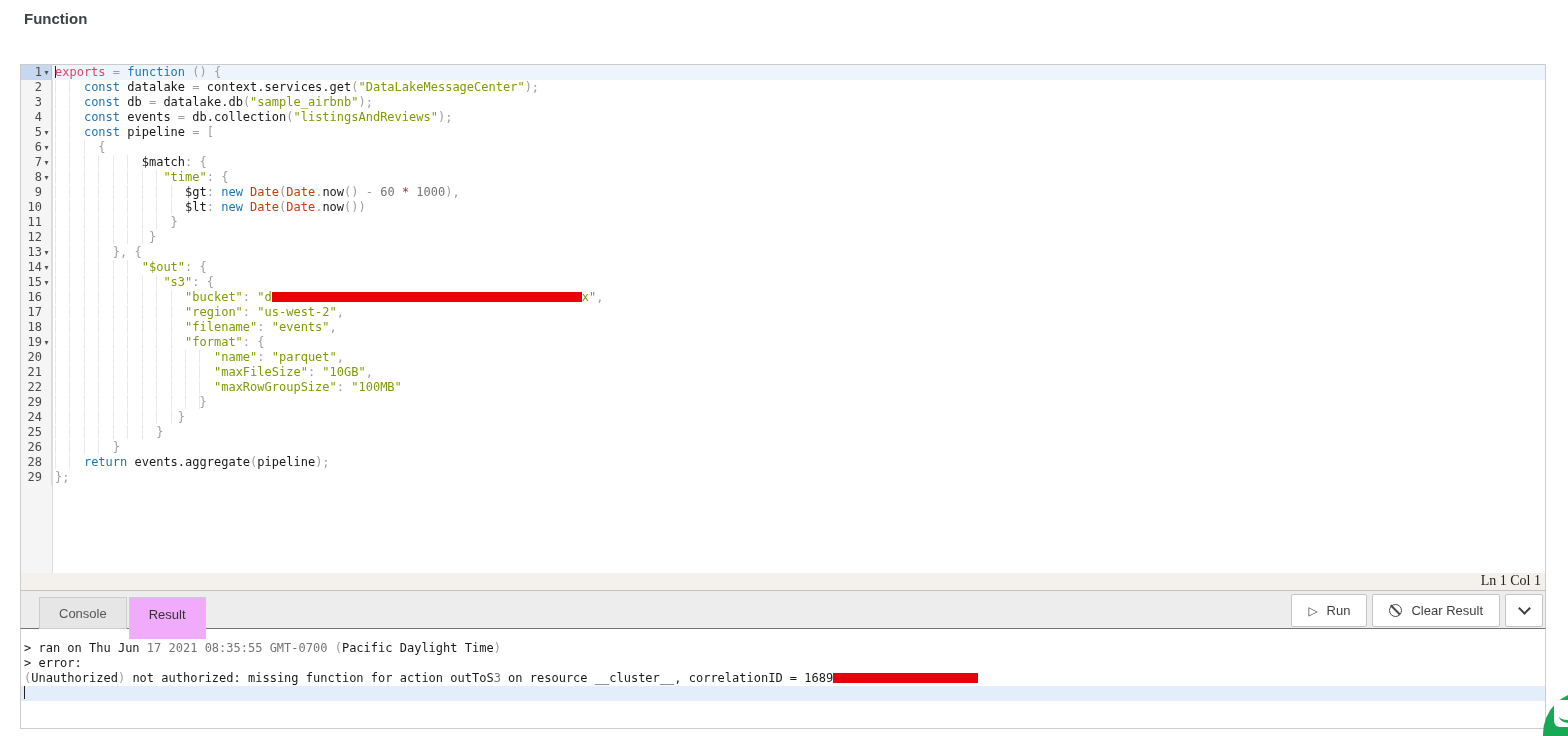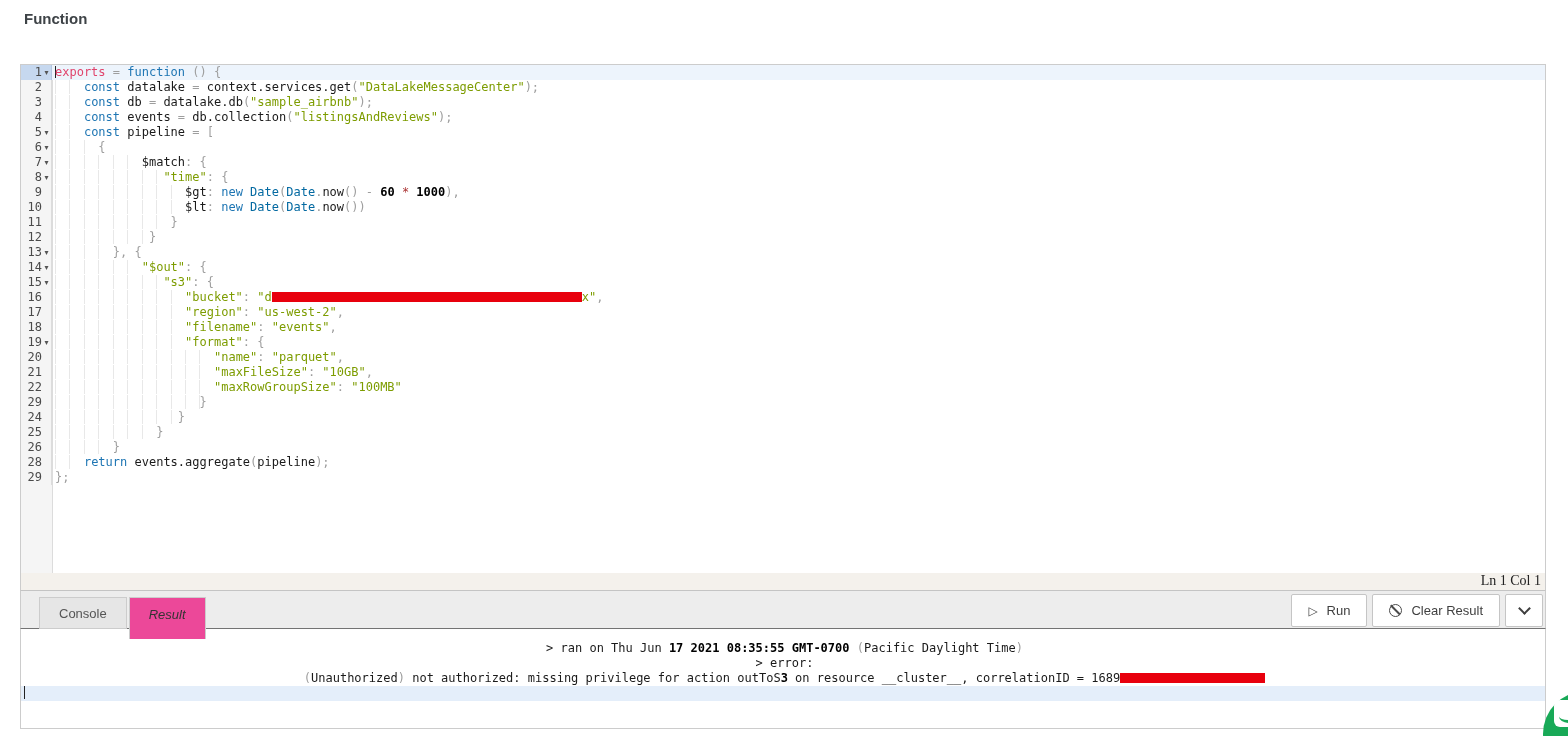--- a/index.html
+++ b/index.html
@@ -24,22 +24,22 @@
                line-height: 15px; color: #555; text-align: center; }
   .code { white-space: pre; padding-left: 3px; color: #1a1a1a; flex: 1 1 auto; }
   .ed-row.active .gut { background: #c6d8ef; border-right-color: #b3c6e0; }
   .ed-row.active .code { background: #edf4fc; }
   .cursor { display: inline-block; width: 1px; height: 12px; background: #222;
             vertical-align: -2px; margin-right: -1px; }
 
   .t-k { color: #1d75b3; }                 
   .t-v { color: #e0446c; }                 
   .t-s { color: #7d9c00; }                 
-  .t-n { color: #000000; font-weight: bold; }                 
-  .t-a { color: #0369a1; }                 
+  .t-n { color: #737373; }                 
+  .t-a { color: #c2410c; }                 
   .t-o { color: #ab3333; }                 
   .t-p { color: #9e9e9e; }                 
   .t-d { color: #1a1a1a; }
   .t-i { background-image: repeating-linear-gradient(to right, #e8e8e8 0 1px, transparent 1px 14.45px); }
   .red-bar { display: inline-block; height: 10px; background: #e8000d; vertical-align: baseline;
              margin-bottom: -1px; }
 
   
   .status-bar { height: 18px; line-height: 16px; background: #f4f1ec;
                 border-left: 1px solid #ccc; border-right: 1px solid #ccc;
@@ -47,42 +47,42 @@
                 font-family: "Liberation Serif", serif; font-size: 14px; color: #222;
                 text-align: right; padding-right: 4px; }
 
   
   .toolbar { position: relative; height: 38px; background: #ededed;
              border-left: 1px solid #ccc; border-right: 1px solid #ccc; border-bottom: 1px solid #737373; }
   .tabs { position: absolute; left: 18px; top: 6px; height: 32px; display: flex; }
   .tab { font-size: 13px; padding: 0 19px; display: flex; }
   .tab-console { height: 32px; align-items: center; background: #e6e6e6;
                  border: 1px solid #ccc; color: #555; }
-  .tab-result { height: 42px; align-items: flex-start; padding-top: 9px; background: #ec4899;
+  .tab-result { height: 42px; align-items: flex-start; padding-top: 9px; background: #f0abfc;
                 border: 1px solid #ccc; border-bottom: none; margin-left: 2px;
-                position: relative; z-index: 3; color: #333; font-style: italic; }
+                position: relative; z-index: 3; color: #333; }
   .actions { position: absolute; right: 2px; top: 3px; display: flex; gap: 5px; }
   .btn { height: 33px; background: #fff; border: 1px solid #c5c5c5; border-radius: 2px;
          font-family: "Liberation Sans", sans-serif; font-size: 13px; color: #3f3f3f;
          display: flex; align-items: center; gap: 9px; padding: 0 16px; cursor: pointer; }
   .btn-chev { width: 38px; justify-content: center; padding: 0; }
   .play-icon { font-size: 12px; color: #4a4a4a; line-height: 1; }
   .no-icon { width: 13px; height: 13px; border: 1.5px solid #4a4a4a; border-radius: 50%;
              position: relative; display: inline-block; }
   .no-icon::after { content: ""; position: absolute; left: -1.5px; top: 4.2px;
                     width: 13px; height: 1.5px; background: #4a4a4a; transform: rotate(45deg); }
   .chev { width: 9px; height: 9px; border-right: 2px solid #3f3f3f; border-bottom: 2px solid #3f3f3f;
           transform: rotate(45deg); margin-top: -5px; }
 
   
   .console { position: relative; height: 100px; background: #fff;
              border-left: 1px solid #ccc; border-right: 1px solid #ccc; border-bottom: 1px solid #ccc;
              padding: 12px 0 0 3px;
              font-family: "DejaVu Sans Mono", monospace; font-size: 12px; line-height: 15px; }
-  .co-row { height: 15px; white-space: pre; color: #1a1a1a; text-align: center; }
+  .co-row { height: 15px; white-space: pre; color: #1a1a1a; }
   .console-active-line { height: 15px; margin-left: -3px; width: calc(100% + 3px);
                          background: #e4eefa; padding-left: 3px; }
   .console-active-line .cursor { height: 13px; vertical-align: -2px; }
 
   
   .chat-bubble { position: absolute; left: 1543px; top: 691px; width: 86px; height: 86px;
                  border-radius: 50%; background: #18a957; z-index: 10; cursor: pointer; }
   .chat-icon { position: absolute; left: 11px; top: 9px; width: 30px; height: 27px;
                background: #fff; border-radius: 6px; }
   .chat-icon::after { content: ""; position: absolute; left: 5px; bottom: 4px; width: 19px; height: 10px;
@@ -321,21 +321,21 @@
       <button class="btn btn-chev">
         <span class="chev"></span>
       </button>
     </div>
   </div>
 
   <div class="console">
     <div id="console-lines">
         <div class="co-row"><span class="t-d">&gt; ran on Thu Jun </span><span class="t-n">17 2021 08:35:55 GMT-0700</span><span class="t-d"> </span><span class="t-p">(</span><span class="t-d">Pacific Daylight Time</span><span class="t-p">)</span></div>
         <div class="co-row"><span class="t-d">&gt; error:</span></div>
-        <div class="co-row"><span class="t-p">(</span><span class="t-d">Unauthorized</span><span class="t-p">)</span><span class="t-d"> not authorized: missing privilege for action outToS</span><span class="t-n">3</span><span class="t-d"> on resource __cluster__, correlationID = 1689</span><span class="red-bar" style="width: 145px;"></span></div>
+        <div class="co-row"><span class="t-p">(</span><span class="t-d">Unauthorized</span><span class="t-p">)</span><span class="t-d"> not authorized: missing function for action outToS</span><span class="t-n">3</span><span class="t-d"> on resource __cluster__, correlationID = 1689</span><span class="red-bar" style="width: 145px;"></span></div>
       </div>
     <div class="console-active-line">
       <span class="cursor"></span>
     </div>
   </div>
 
 </div>
 
 <div class="chat-bubble">
   <div class="chat-icon"></div>

